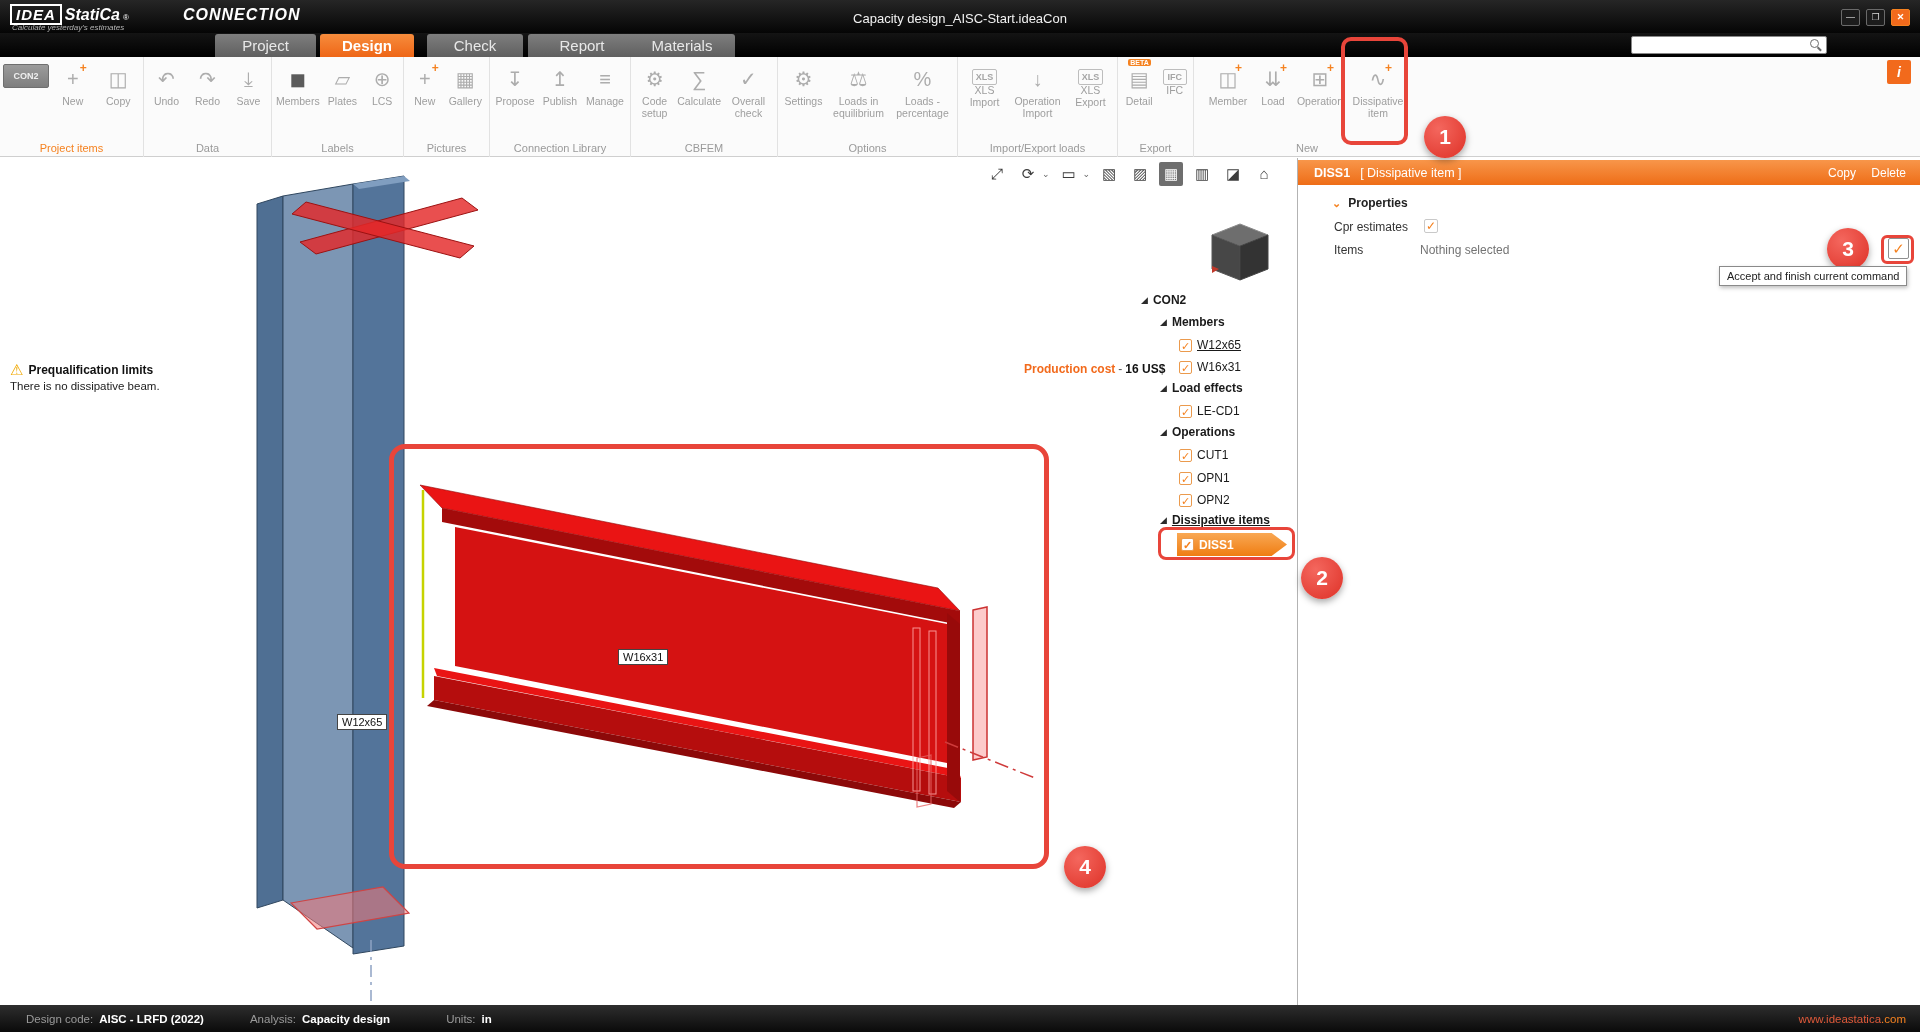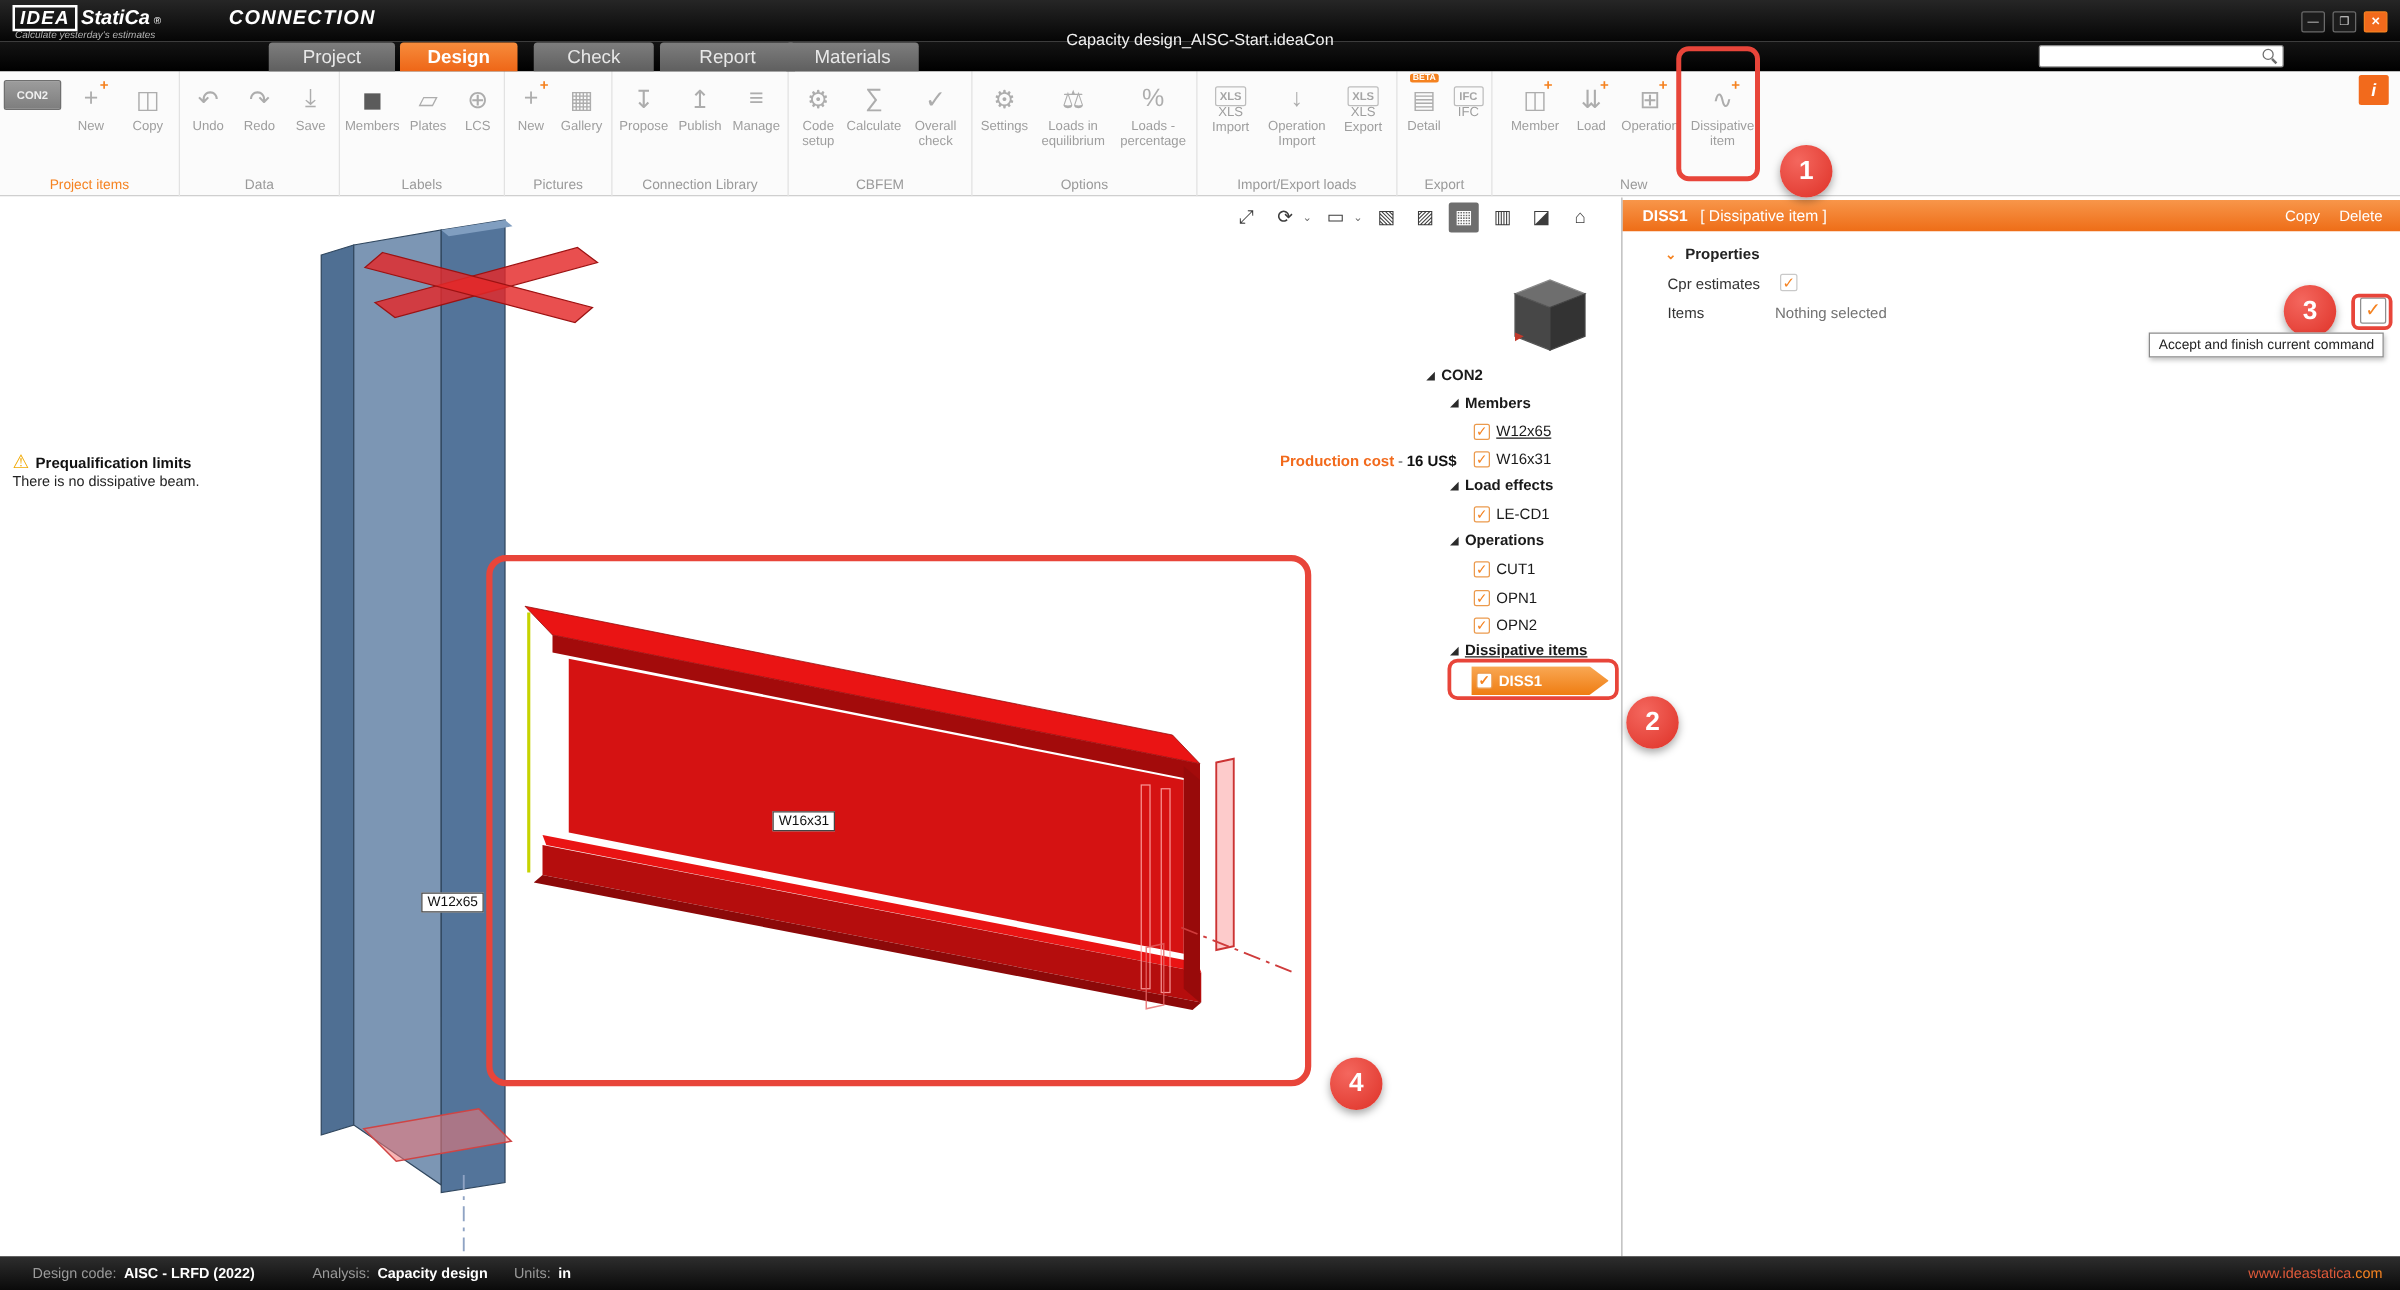--- a/index.html
+++ b/index.html
@@ -7,21 +7,21 @@
   #app{position:relative;width:1920px;height:1032px;background:#fff;overflow:hidden}
 
   
   #titlebar{position:absolute;left:0;top:0;width:1920px;height:33px;background:linear-gradient(#262626,#050505);color:#fff;z-index:20}
   .logo-wrap{position:absolute;left:10px;top:4px;display:flex;align-items:baseline;gap:3px}
   .logo-idea{display:inline-block;border:2px solid #fff;padding:0 4px;font-style:italic;font-weight:bold;font-size:15px;letter-spacing:1px}
   .logo-statica{font-style:italic;font-weight:bold;font-size:16px}
   .logo-reg{font-size:8px;vertical-align:super}
   .tagline{position:absolute;left:12px;top:23px;font-style:italic;font-size:8px;color:#b5b5b5;white-space:nowrap}
   .app-name{position:absolute;left:183px;top:6px;font-style:italic;font-weight:bold;font-size:16px;letter-spacing:1px}
-  .doc-title{position:absolute;left:0;top:24px;width:1920px;text-align:center;font-size:13px;color:#f2f2f2}
+  .doc-title{position:absolute;left:0;top:11px;width:1920px;text-align:center;font-size:13px;color:#f2f2f2}
   .winbtns{position:absolute;right:10px;top:9px;display:flex;gap:6px;z-index:25}
   .winbtn{width:19px;height:17px;border:1px solid #6a6a6a;background:#1c1c1c;color:#ddd;font-size:9px;line-height:15px;text-align:center;border-radius:2px;cursor:pointer}
   .winbtn.close{background:#f26a1c;border-color:#f58220;color:#fff;font-weight:bold}
 
   
   #tabrow{position:absolute;left:0;top:33px;width:1920px;height:24px;background:linear-gradient(#141414,#000);z-index:19}
   .tab{position:absolute;top:1px;height:23px;color:#e8e8e8;font-size:15px;line-height:23px;text-align:center;background:linear-gradient(#7e7e7e,#5f5f5f);border-radius:3px 3px 0 0;cursor:pointer}
   .tab.active{background:linear-gradient(#f78c3c,#ee6617);color:#fff;font-weight:bold}
   #searchbox{position:absolute;left:1631px;top:3px;width:196px;height:18px;background:#fff;border:1px solid #888;border-radius:2px;display:flex;align-items:center;justify-content:flex-end;padding:0 4px}
   .mag{width:12px;height:12px;position:relative;display:inline-block}
@@ -462,21 +462,21 @@
     <div class="prow" style="left:122px;top:85px;color:#737373">Nothing selected</div>
     <span class="accept-btn"></span>
   </div>
   <div id="tooltip">Accept and finish current command</div>
 
   <footer id="statusbar">
     <span class="sl">Design code:</span>
     <span class="sv">AISC - LRFD (2022)</span>
     <span class="sl" style="margin-left:46px">Analysis:</span>
     <span class="sv">Capacity design</span>
-    <span class="sl" style="margin-left:21px">Units:</span>
+    <span class="sl" style="margin-left:56px">Units:</span>
     <span class="sv">in</span>
     <span class="site">
       <span class="s1">www.ideastatica</span><span class="s2">.com</span>
     </span>
   </footer>
 
   <div class="rframe thin" style="left:1341px;top:37px;width:67px;height:108px;border-width:4px;border-radius:10px"></div>
   <div class="badge" style="left:1424px;top:116px">1</div>
 
   <div class="rframe thin" style="left:1158px;top:527px;width:137px;height:33px"></div>

